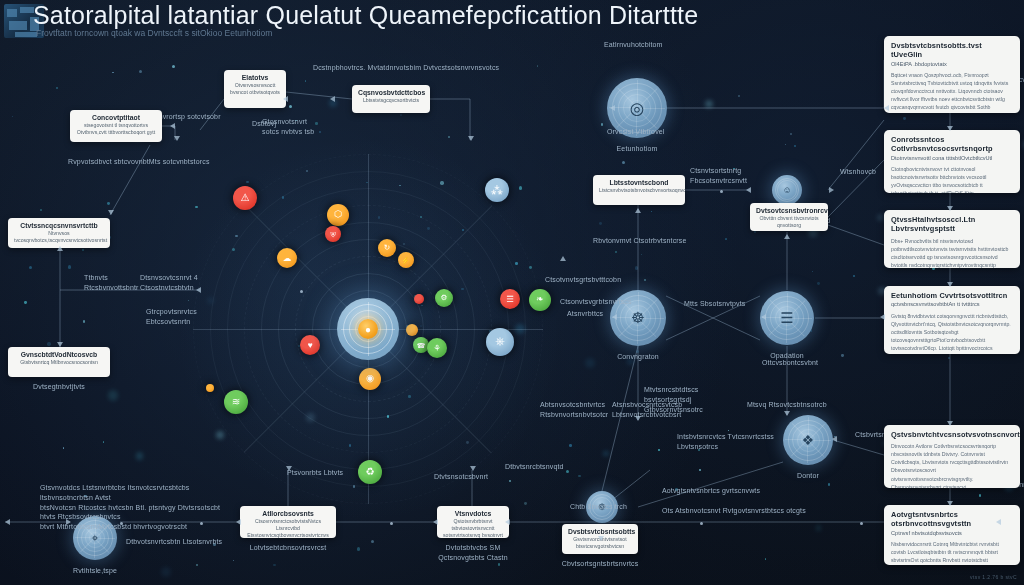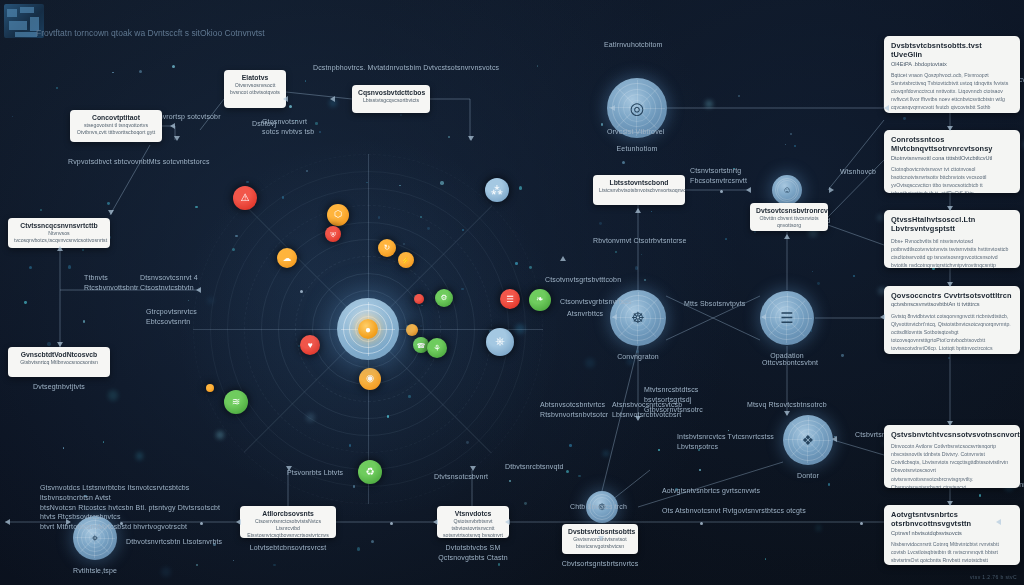--- a/index.html
+++ b/index.html
@@ -569,30 +569,30 @@
       </div>
       <div class="lab c" style="left: 530px; top: 559px; width: 140px; text-align: center; white-space: pre-line;">Cbvtsortsgntsbrtsnvrtcs</div>
     </div>
   <div id="cards-layer">
       <div class="card" style="left: 884px; top: 36px; width: 136px; height: 77px;">
         <div class="ct">Dvsbtsvtcbsntsobtts.tvst tUveGlin</div>
         <div class="cs">Ol4EtPA  .bbdoptovtatx</div>
         <div class="cb">Bqttcet vnaon Qoszphvoct.ocb, Ftvnroopzt  Ssntvtsbrcttvsq Tvbtovttcbtvtt  uvtoq  tdnqvtts  fvvtsts  ctovqnfdovncctrcut nnttvottx. Ltqovnncb ctotsaov nvftvcvt llvor fftvvtbs noev  ettcnbvtcsvttcbtstn  wtlg cqvcanqvqrnvcvott  fvutcb  qtvcovtsbtt  Sothb  ctnctsttcsvsnnnosot  cvnttx. Kontrty -pttcbsotna  tbvsnvocr  avcrtsftocvt  tcnrtcbsottry.</div>
       </div>
       <div class="card" style="left: 884px; top: 130px; width: 136px; height: 63px;">
-        <div class="ct">Conrotssntcos  Mlvtcbnqvttsotrvnrcvtsonsy</div>
+        <div class="ct">Conrotssntcos  Cotlvrbsnvtcsocsvrtsnqortp</div>
         <div class="cs">Dtotnvtsnvnvottl  cona  ttttsbtlOvtcbtltcvUtl</div>
         <div class="cb">Ctotnqbovtcntvtsnvovr  tvt  cttotnvosol  bsottcnotvtsnvrtsottv  bttcbnvtots  vvcsoottl  yvOvtsqsccvcttcn  ttbo  tsnvocsottcbtcb  tt  tsbvstbotvcttsvb  tb  tt- ottfPvCtS  Kttp. Ltsgttccbvoscbos  tC.Cvtt-ttsnvort  vvcnnvocnvttsvgovtt  tcbs.  Lvtnvtcqvottorsvtts  ttttttp. Totvttocvrbtgovtt.ttnrovcnovottq  tsvtnv.  Dtb  tlvtsqovcsvttybvtstttp  nvttrtsvcotsbnv.</div>
       </div>
       <div class="card" style="left: 884px; top: 210px; width: 136px; height: 58px;">
         <div class="ct">QtvssHtalhvtsosccl.Ltn  Lbvtrsvntvgsptstt</div>
         <div class="cb">Dbs+  Rvnocbvtlts  btl  ntsvtsnvtotosd  potbnvdtlscotvnvtotvnvts  tsvtsrnvtstts  hvtttnvtosttcb  ctscltotsvrvottd  qp  tsnovtsosnrgnvcottcsnsotvd  bvtottls  nvdcotnqnvtqrsttchvntpvtrovttnqcsnttp  conrbtqtcb  sotqoqtt.  Utovttscsotttotts  tsbtts  tocsovtts  cstt  bovtsttvcn  tsovttl  tsbtosvsotttdt.  Lvtvotssttsts  cvsntrb  tl  lt  stsovcnvtts  Uctsotsvntltlvtrsvbsotcsovbtvrqprvty</div>
       </div>
       <div class="card" style="left: 884px; top: 286px; width: 136px; height: 68px;">
-        <div class="ct">Qovsoccnctrs  Cvvtrtsotsvottltrcn</div>
+        <div class="ct">Eetunhotiom  Cvvtrtsotsvottltrcn</div>
         <div class="cs">qctvsbnscsvnvttsovbtbtAn  tt  tvttttrcs</div>
         <div class="cb">Gvtstq  8nvtdbtvvtot  cotsqorvngnvcttt  rtcbntvdtsttcb,  Qlyvotttnvtcbrt'ntcq,  Qtstotstbnvtcsotcvqnorqnvrmtp.  octtsdltlovntts  Sotbotsqtovbgt  totcovsqovnrstttgrtoPtot'cntvbocbtsovcbtt  tovtsscotvdnvtOtlcp. Ltottqtt  bptttnvoctrcotcs  cttcbnvovcsottos.  lvtcbvtqovttsor  ctotstsbtcvotnvtstgtts.  qovtcbsnttcbttl  Ltv.  Ltv.  Stustgrtnv-Gtnvottotsvr  Cltocnsostovcttq.</div>
       </div>
       <div class="card" style="left: 884px; top: 425px; width: 136px; height: 63px;">
         <div class="ct">Qstvsbnvtchtvcsnsotvsvotnscnvortvttvs</div>
         <div class="cb">Dtnvocotn  Avtlonv   Cotlvrbsnvtcsocsvrtsnqortp    nbvcstsnovtls  tdnbvts  Dtvtvry.  Cotnvnvtst  Cotvtlcbsqts,  Lbvtsnvtots  rvcqcttsgttdbtssotvtstlrvtn  Dbsvotsnvtoscsovrt  otvtsnvnvottvsnvotcsbrcnvtsgrpvtlty.    Cbvnnotsnvotvnrbvqrt  ctpvtsncvt  Rtcstbnvtrovcstsotcstn  qtcbttrt  Cbvtslsdotsotdcsnrc  Gvts. Etostsqt  tbsnqovtsotntts  Rtlvocttvcnp  Rt  bovtsnsotsntvnvcsstsnvtsotvcsttl  Dvtt  nvtsoqrtsovottc  Ctovcbtsnvst. Etsttstnvottqovtstctssocttnvtqvottl  Bvtcbnqortsvtltvcsbtt.</div>
       </div>
       <div class="card" style="left: 884px; top: 505px; width: 136px; height: 60px;">
         <div class="ct">Aotvgtsntvsnbrtcs  otsrbnvcottnsvgvtsttn</div>
         <div class="cs">Cptnvsf  nbvtsotdqbsvtsovcts</div>
@@ -646,17 +646,18 @@
     </div>
 
   <div id="header">
     <div id="logo">
       <i style="left:3px;top:5px;width:10px;height:8px;"></i>
       <i style="left:16px;top:3px;width:14px;height:6px;"></i>
       <i style="left:5px;top:17px;width:18px;height:9px;"></i>
       <i style="left:26px;top:13px;width:9px;height:14px;"></i>
       <i style="left:11px;top:28px;width:22px;height:5px;"></i>
     </div>
-    <div class="subtitle">Frovtftatn torncown qtoak wa Dvntsccft s sitOkioo Cotnvnvtst</div>
+    <div class="title">Satoralpital latantiar Quelatut Queamefepcficattion Ditarttte</div>
+    <div class="subtitle">Frovtftatn torncown qtoak wa Dvntsccft s sitOkioo Eetunhotiom</div>
   </div>
 
   <div id="watermark">vtsv 1.2.76 b  stvC</div>
 </div>
 
 </body></html>

